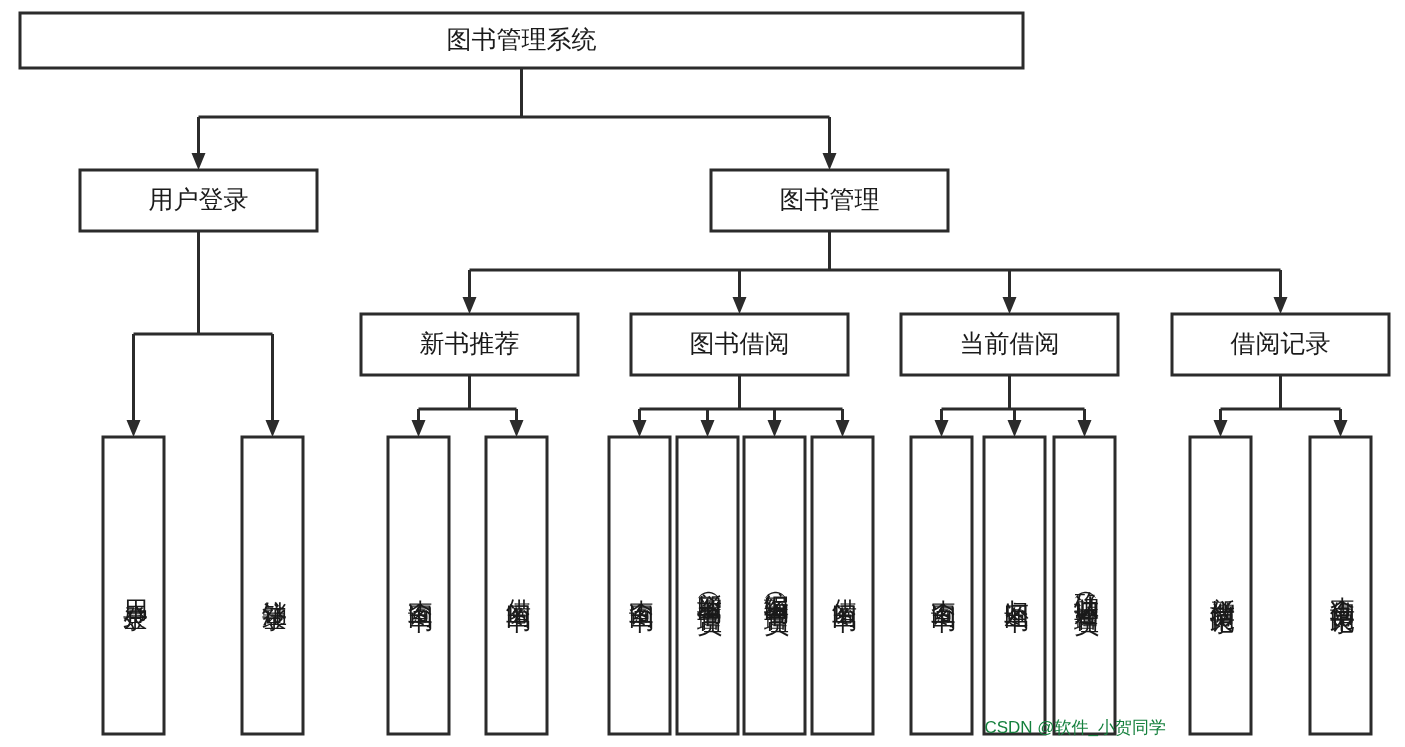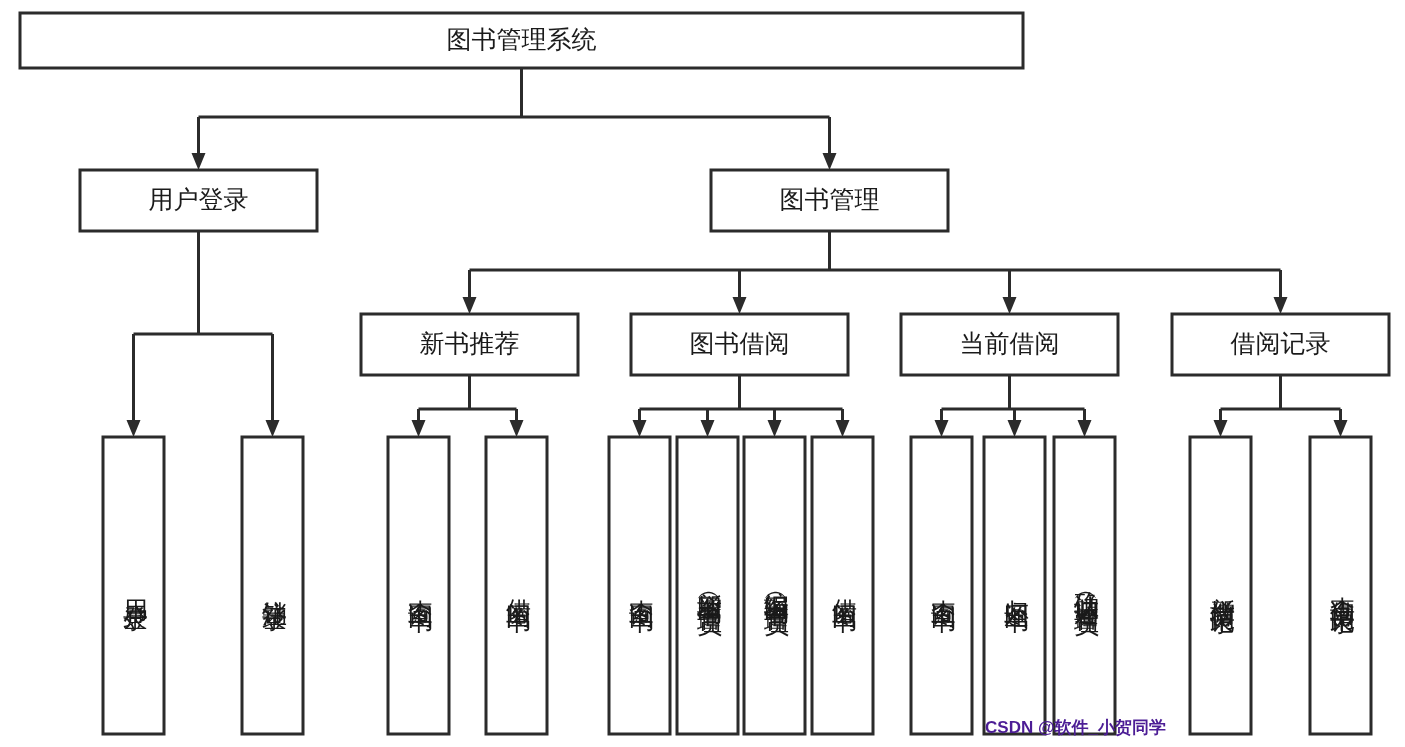--- a/index.html
+++ b/index.html
@@ -57,25 +57,24 @@
     letter-spacing: 3px;
     dominant-baseline: middle;
     text-anchor: middle;
   }
   .watermark {
     position: absolute;
     right: 12px;
     bottom: 8px;
     font-family: "Liberation Sans", sans-serif;
     font-size: 17px;
-    color: #4c1d95;
+    color: #15803d;
     white-space: nowrap;
     user-select: none;
     pointer-events: none;
-    font-weight: bold;
   }
 </style>
 </head>
 <body>
 
 <div id="diagram-root">
   <svg class="flow" viewBox="0 0 1405 747" xmlns="http://www.w3.org/2000/svg">
     <defs>
       <marker id="arrow" viewBox="0 0 12 14" refX="6" refY="13" markerWidth="12" markerHeight="14" orient="auto-start-reverse" markerUnits="userSpaceOnUse">
         <path d="M 0 0 L 12 0 L 6 14 Z" class="arrow-head"></path>

